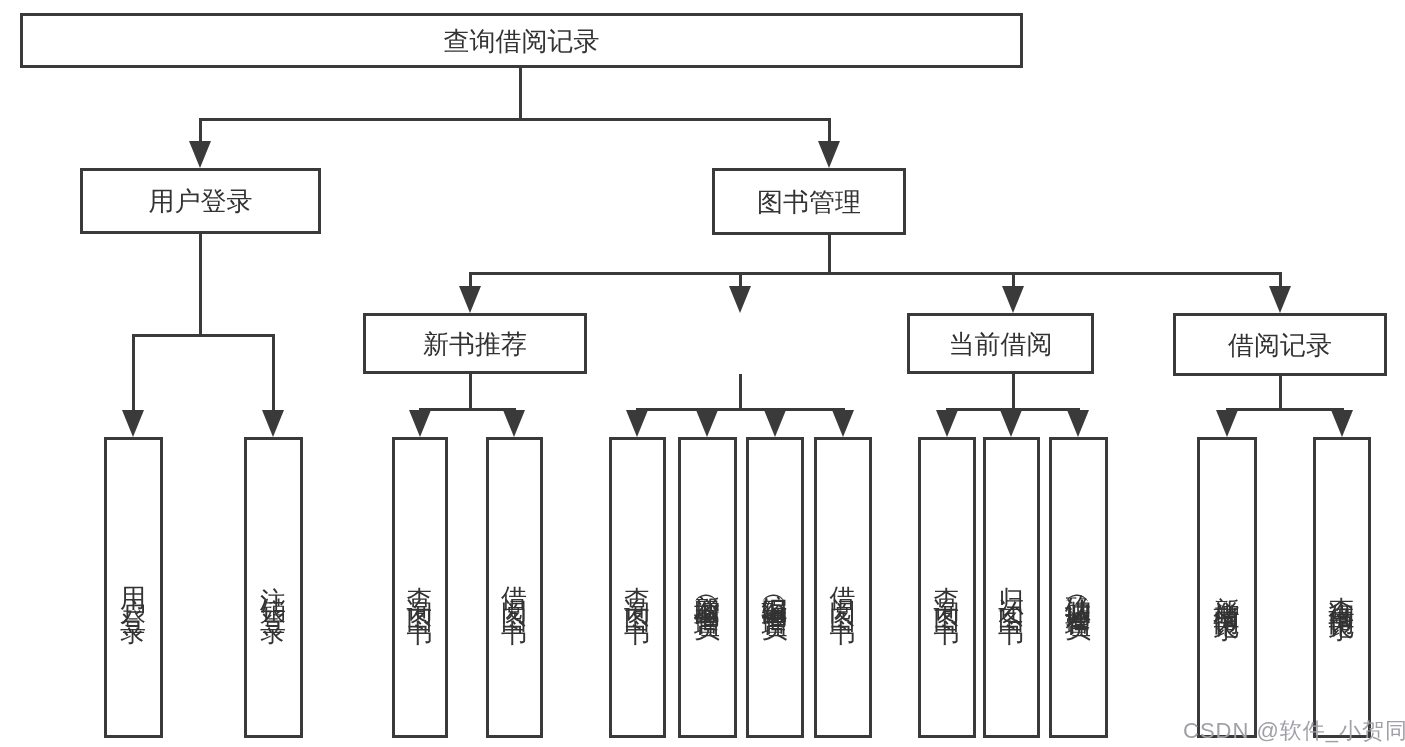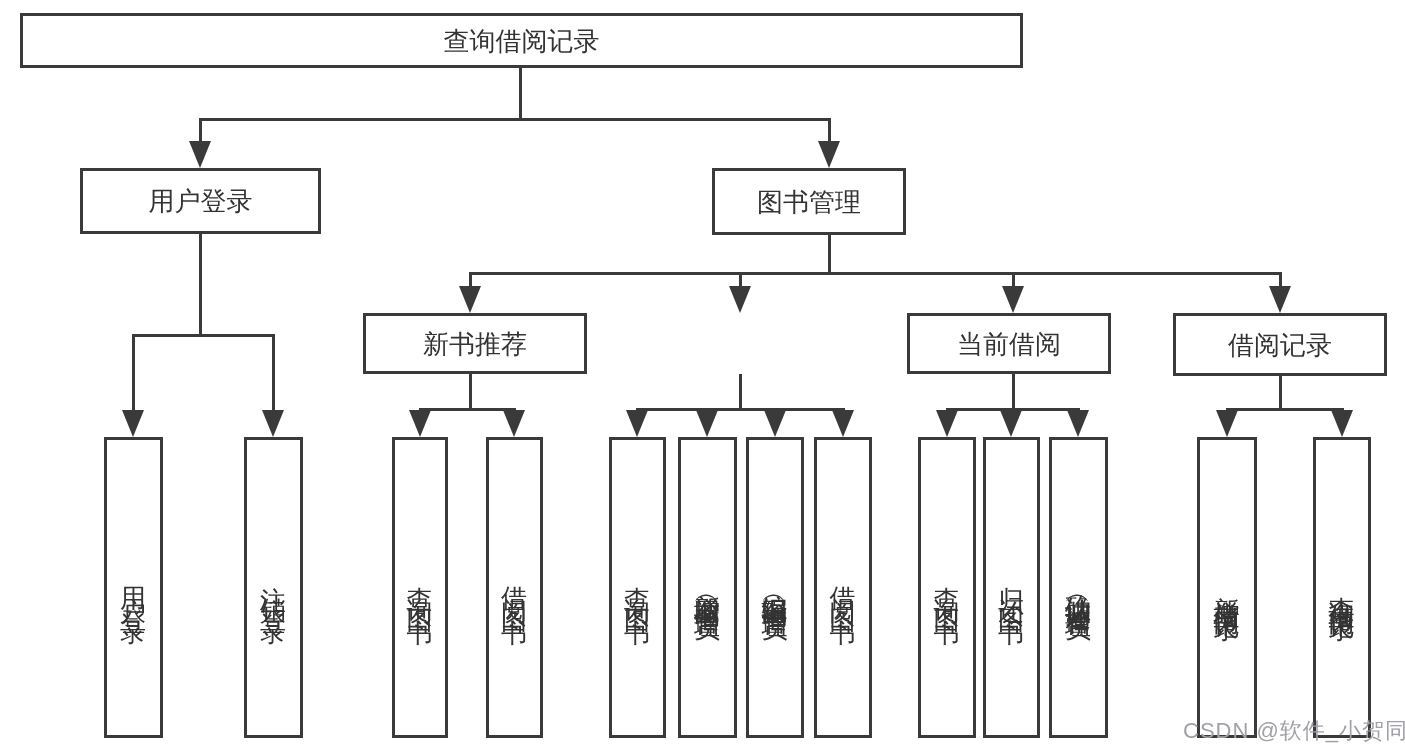--- a/index.html
+++ b/index.html
@@ -113,21 +113,21 @@
   <div class="node" style="left:80px;top:168px;width:241px;height:66px">
     <span class="lbl">用户登录</span>
   </div>
   <div class="node" style="left:712px;top:168px;width:194px;height:67px">
     <span class="lbl">图书管理</span>
   </div>
 
   <div class="node" style="left:363px;top:313px;width:224px;height:61px">
     <span class="lbl">新书推荐</span>
   </div>
-  <div class="node" style="left:907px;top:313px;width:204px;height:61px">
+  <div class="node" style="left:907px;top:313px;width:187px;height:61px">
     <span class="lbl">当前借阅</span>
   </div>
   <div class="node" style="left:1173px;top:313px;width:214px;height:63px">
     <span class="lbl">借阅记录</span>
   </div>
 
   <div class="node" style="left:104px;top:437px;width:59px;height:301px">
     <span class="vlbl sp-lg">用户登录</span>
   </div>
   <div class="node" style="left:244px;top:437px;width:59px;height:301px">

